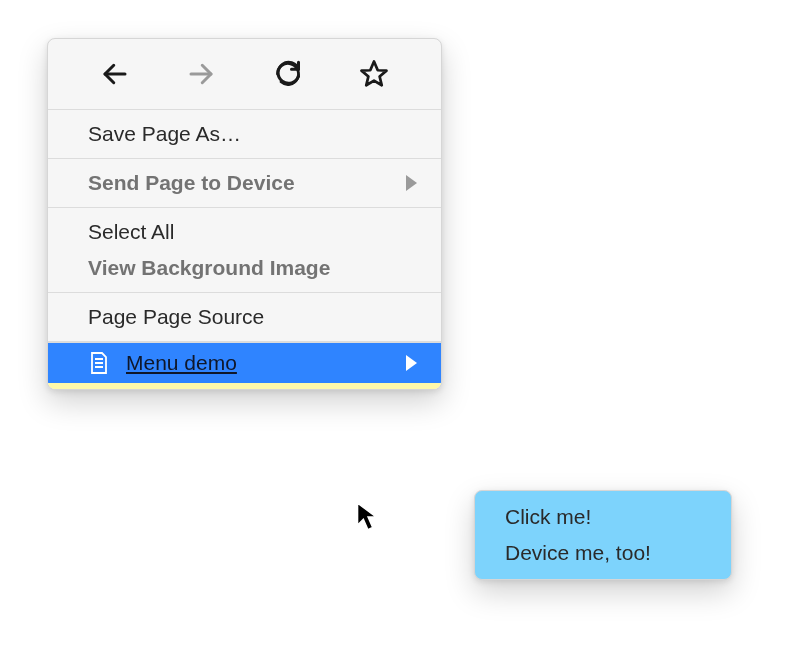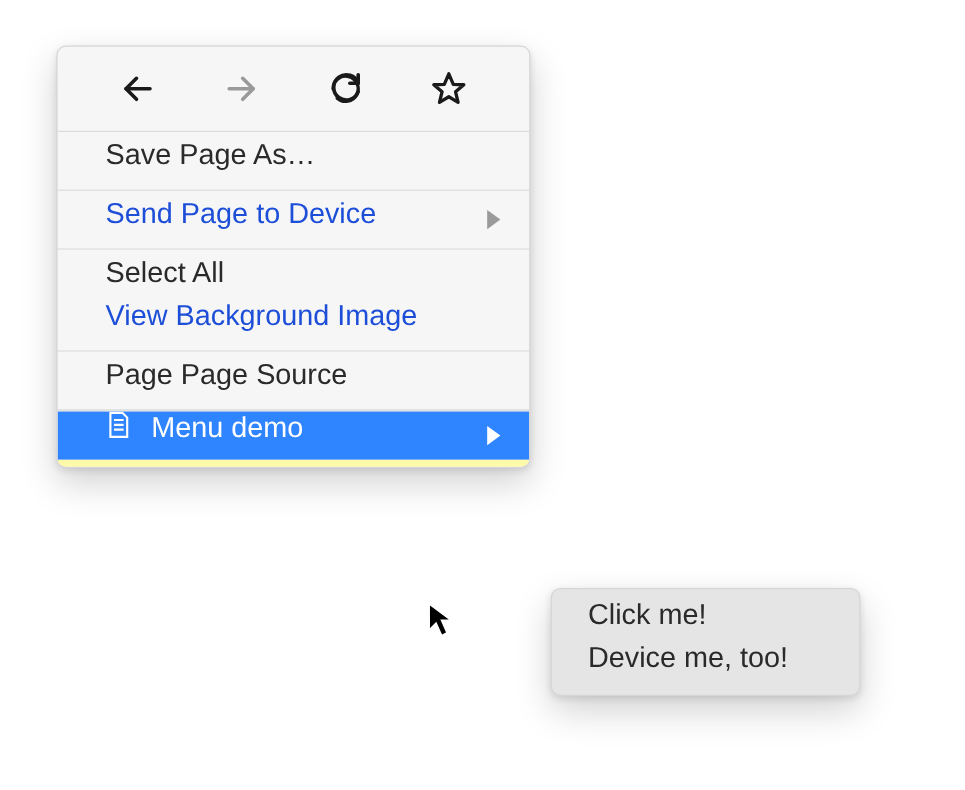--- a/index.html
+++ b/index.html
@@ -36,41 +36,43 @@
 }
 .sep {
   height: 1px;
   background: #dcdcdc;
 }
 .section {
   padding: 6px 0;
 }
 .item {
   display: flex;
+  align-items: center;
   height: 36px;
   padding: 0 22px 0 40px;
-  font-size: 24px;
+  font-size: 21px;
   color: #2a2a2a;
   position: relative;
 }
-.item.disabled { color: #1d4ed8; }
+.item.disabled { color: #737373; font-weight: bold; }
 .item.has-arrow::after {
   content: "";
   position: absolute;
   right: 24px;
   top: 50%;
   transform: translateY(-50%);
   width: 0; height: 0;
   border-top: 8px solid transparent;
   border-bottom: 8px solid transparent;
   border-left: 11px solid #9a9a9a;
 }
 .item.highlight {
   background: #2f84ff;
-  color: #ffffff;
+  color: #0f172a;
+  text-decoration: underline;
 }
 .item.highlight::after {
   border-left-color: #ffffff;
 }
 .item.highlight .doc-icon line,
 .item.highlight .doc-icon path { stroke: #ffffff; }
 .doc-icon {
   position: absolute;
   left: 42px;
 }
@@ -84,23 +86,23 @@
 .cursor {
   position: absolute;
   top: 502px;
   left: 356px;
   pointer-events: none;
   z-index: 10;
 }
 .submenu {
   position: absolute;
   top: 490px;
-  left: 459px;
+  left: 474px;
   width: 258px;
-  background: #e5e5e5;
+  background: #7dd3fc;
   border: 1px solid #d6d6d6;
   border-radius: 8px;
   box-shadow: 0 12px 30px rgba(0,0,0,0.18), 0 2px 6px rgba(0,0,0,0.1);
   padding: 8px 0;
 }
 .submenu .item {
   padding: 0 22px 0 30px;
 }
 </style>
 </head>

